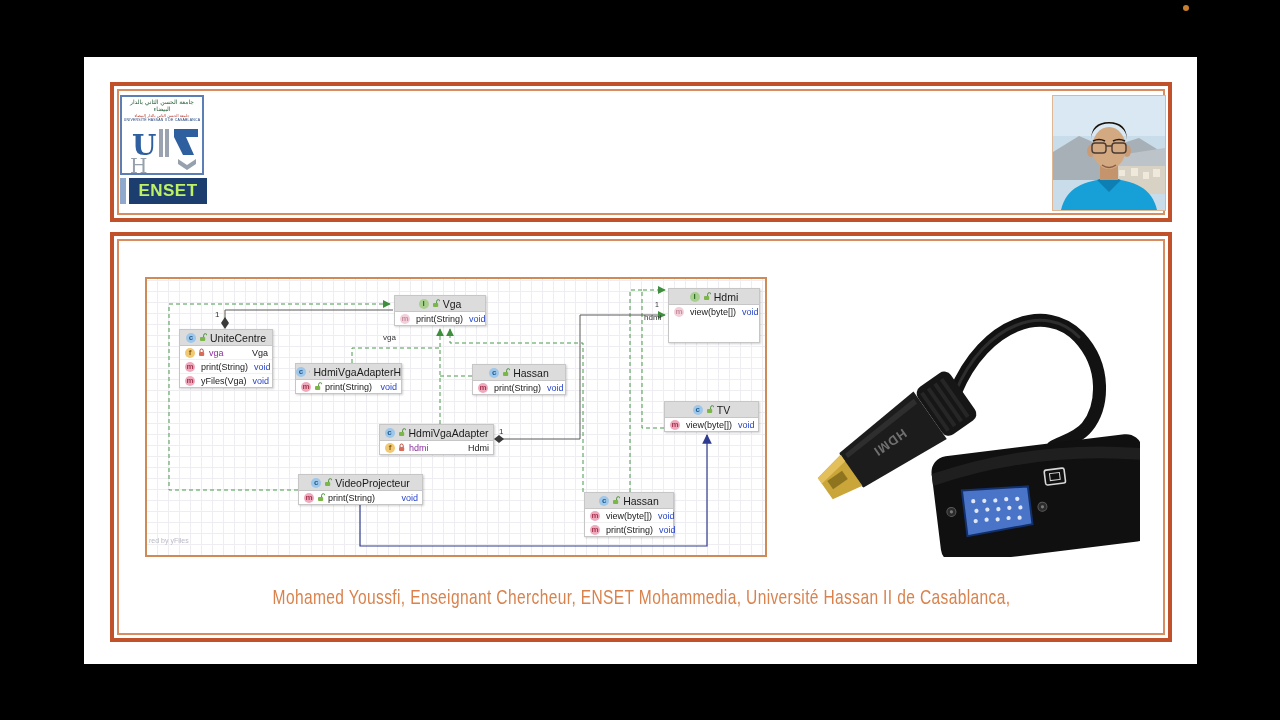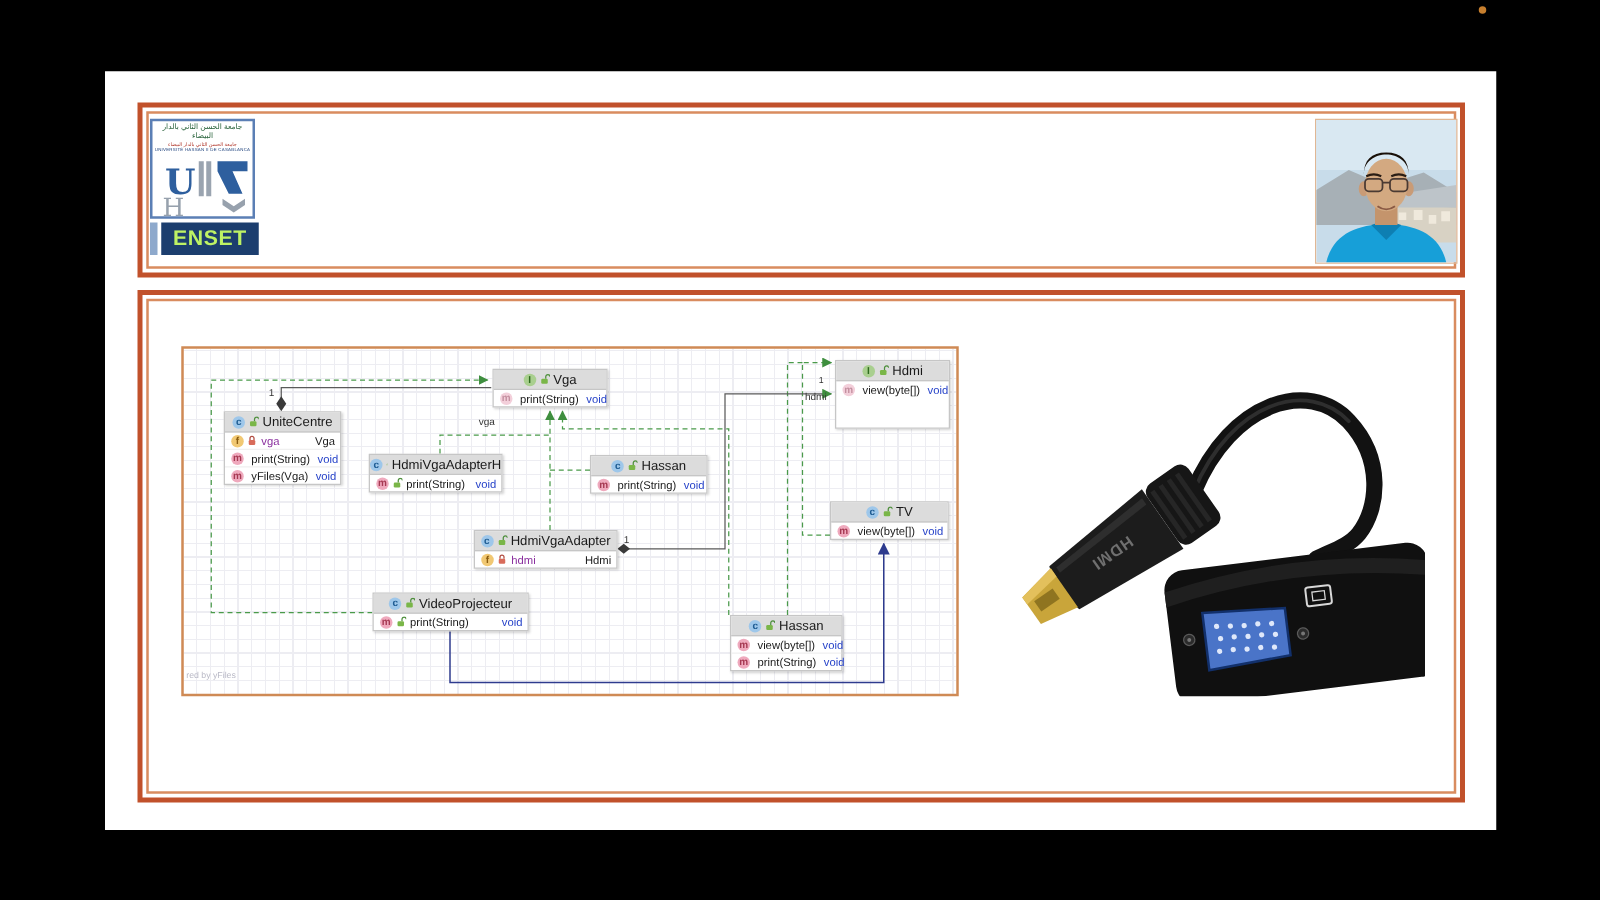--- a/index.html
+++ b/index.html
@@ -397,14 +397,17 @@
             <circle cx="189" cy="228" r="2.1"></circle>
             <circle cx="200" cy="229" r="2.1"></circle>
             <circle cx="211" cy="229" r="2.1"></circle>
             <circle cx="222" cy="230" r="2.1"></circle>
         </g>
         <circle cx="246" cy="222" r="4.5" fill="#2b2b2b" stroke="#5a5a5a"></circle>
           <circle cx="246" cy="222" r="1.6" fill="#777"></circle>
       </g>
     </svg>
 
+    <div id="footer-wrap">
+      <span id="footer" class="condensed">Mohamed Youssfi, Enseignant Chercheur, ENSET Mohammedia, Université Hassan II de Casablanca,</span>
+    </div>
   </div>
 </div>
 
 </body></html>

